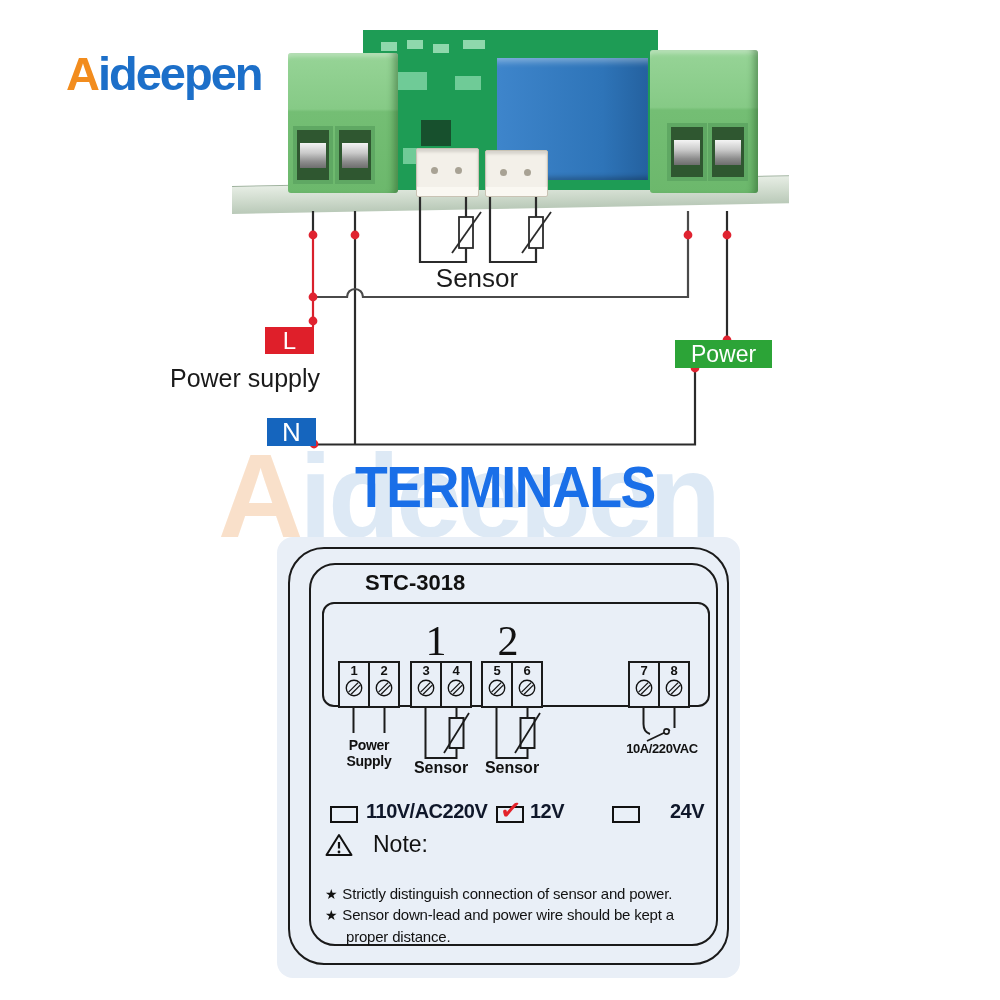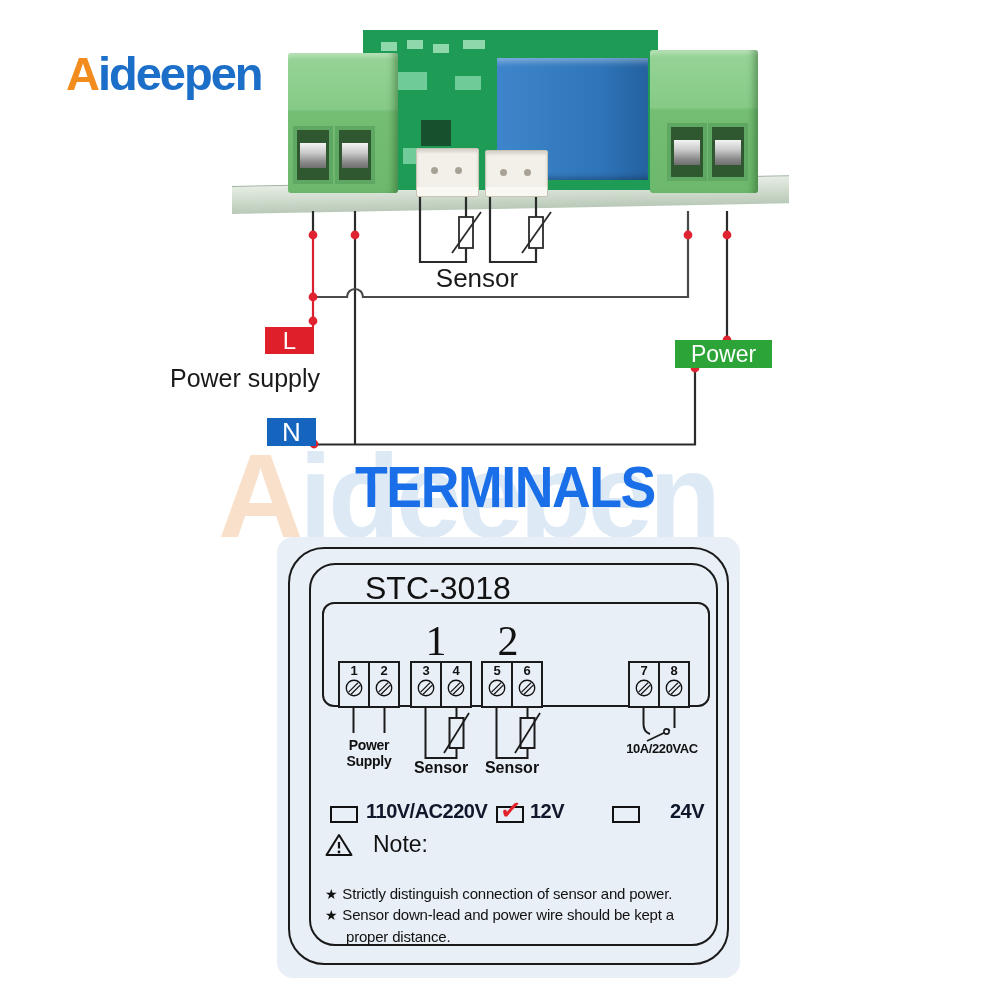--- a/index.html
+++ b/index.html
@@ -59,21 +59,21 @@
   #wmark .wb{color:#BCD4EC;}
   #terminals-title{left:355px;top:459px;z-index:6;font-size:57px;font-weight:800;color:#1A6FE8;
     letter-spacing:-1.5px;transform:scaleX(.94);transform-origin:left;line-height:1;}
 
   
   #card{left:277px;top:537px;width:463px;height:441px;background:#E9EFF7;border-radius:16px;z-index:3;}
   #card .outer{position:absolute;left:11px;top:10px;width:441px;height:418px;border:2.5px solid #1a1a1a;
     border-radius:36px;box-sizing:border-box;}
   #card .inner{position:absolute;left:32px;top:26px;width:409px;height:383px;border:2px solid #1a1a1a;
     border-radius:26px;box-sizing:border-box;}
-  #model{left:365px;top:570px;font-size:32px;font-weight:400;z-index:4;color:#111;}
+  #model{left:365px;top:570px;font-size:22px;font-weight:700;z-index:4;color:#111;}
   #strip{left:322px;top:602px;width:388px;height:105px;border:2px solid #1a1a1a;border-radius:12px;
     box-sizing:border-box;z-index:4;}
   .chnum{z-index:4;font-family:"Liberation Serif",serif;font-size:42px;width:44px;text-align:center;
     color:#111;line-height:1;}
   .tgroup{position:absolute;top:661px;width:62px;height:47px;display:flex;border:2px solid #1b1b1b;
     background:#E9EFF7;box-sizing:border-box;z-index:5;}
   .tcell{flex:1;display:flex;flex-direction:column;align-items:center;border-right:2px solid #1b1b1b;}
   .tcell:last-child{border-right:none;}
   .tnum{font-size:13px;font-weight:700;line-height:14px;margin-top:1px;color:#111;}
   .screw{width:20px;height:20px;}

